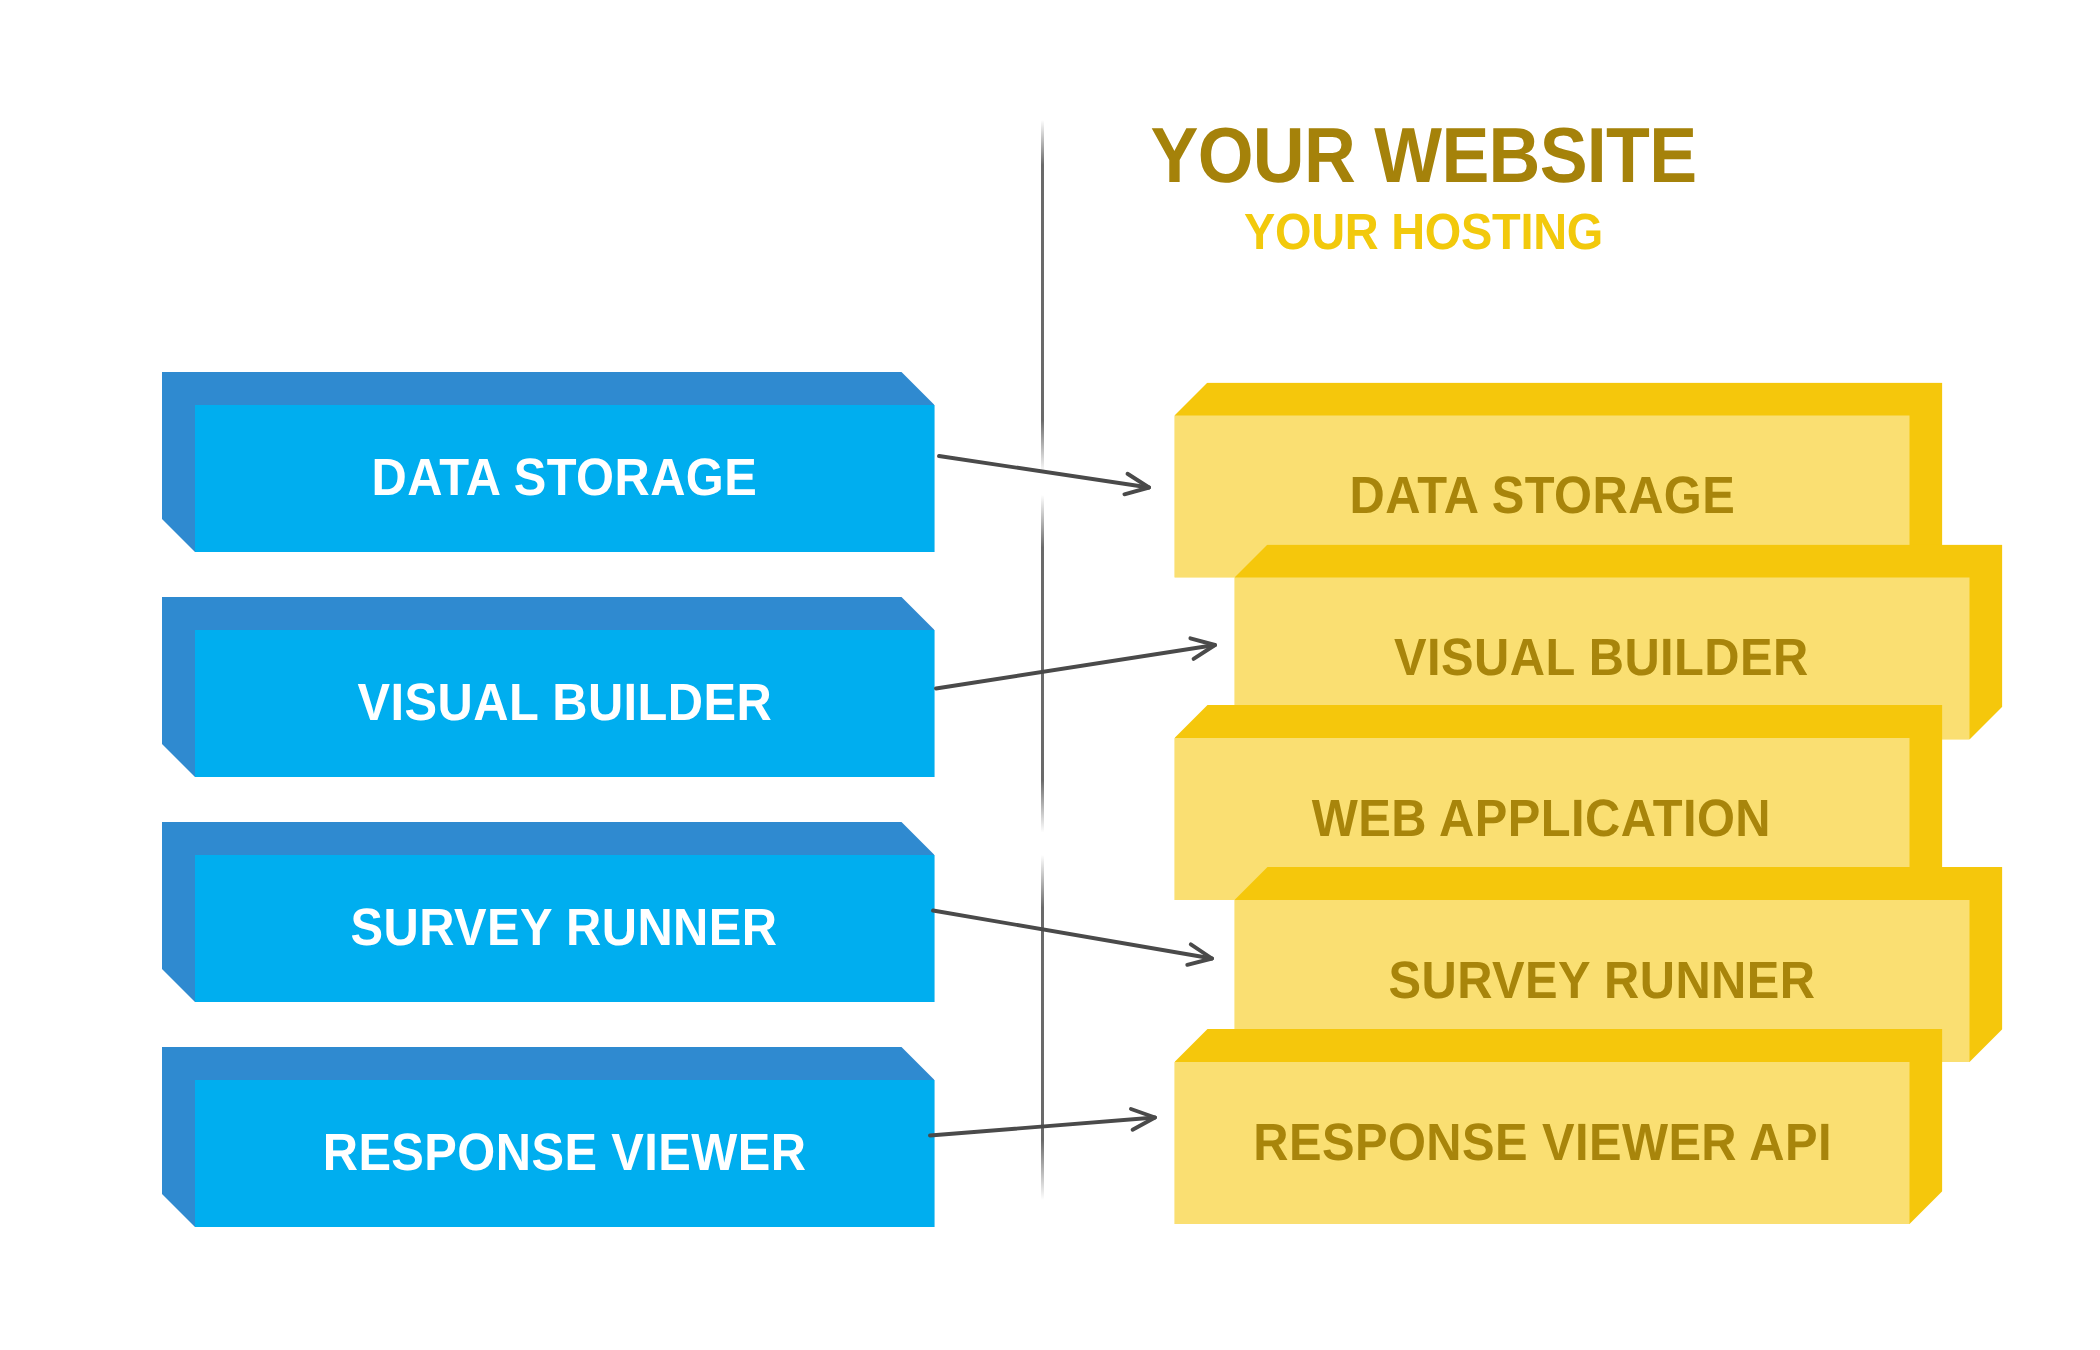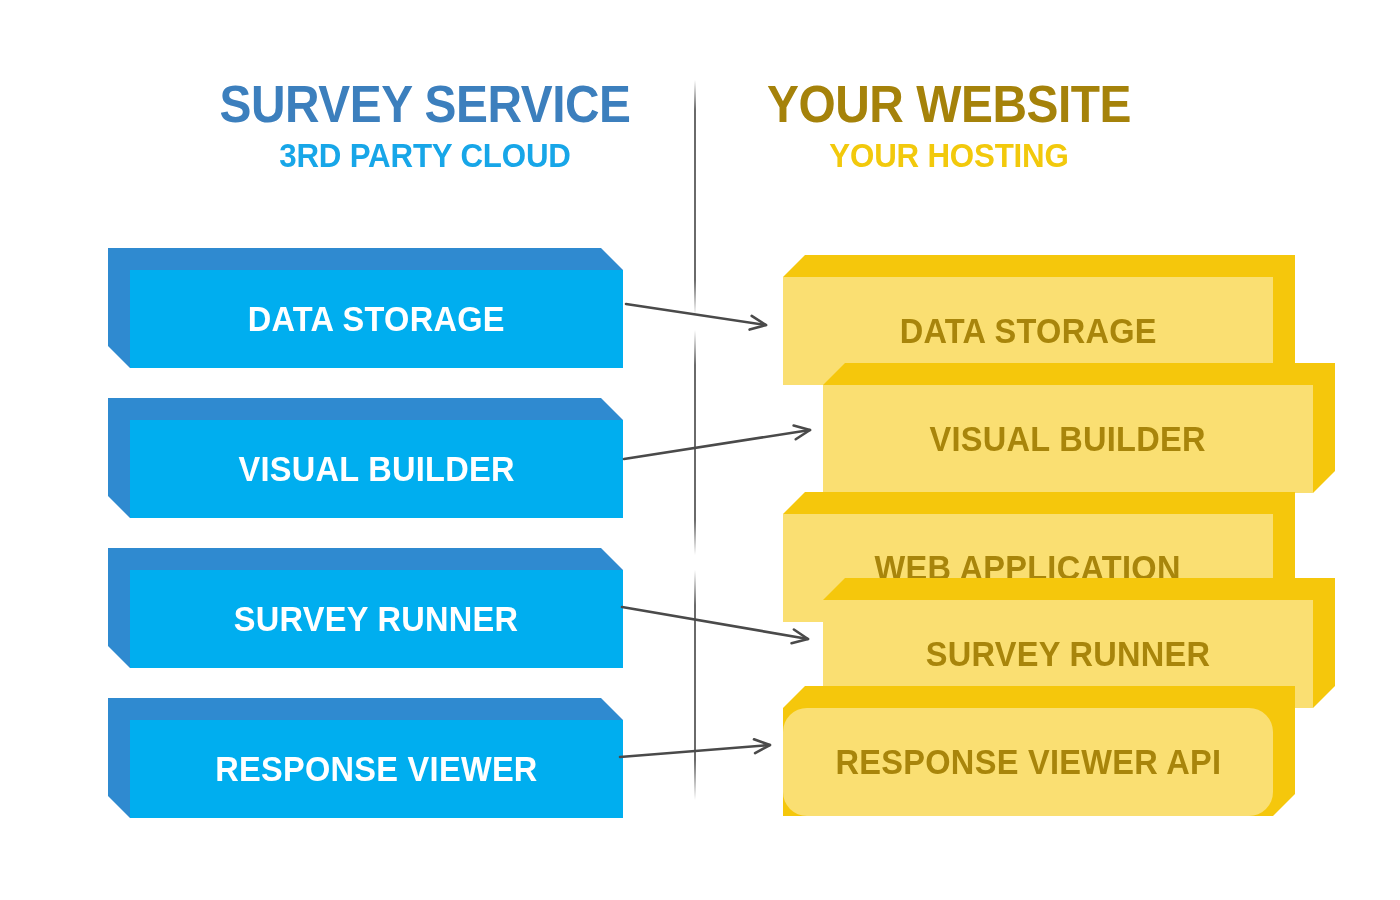--- a/index.html
+++ b/index.html
@@ -131,24 +131,20 @@
     left: 0; top: 0;
     width: 1400px; height: 900px;
     pointer-events: none;
   }
 </style>
 </head>
 <body>
 
 <div id="stage">
 
-  <div class="col-head" id="left-head">
-    <div class="head-main">SURVEY SERVICE</div>
-    <div class="head-sub">3RD PARTY CLOUD</div>
-  </div>
 
   <div class="col-head" id="right-head">
     <div class="head-main">YOUR WEBSITE</div>
     <div class="head-sub">YOUR HOSTING</div>
   </div>
 
   <div id="divider"></div>
 
   <div class="blue-box" style="left:108px; top:248px; width:515px; height:120px;">
     <div class="blue-back" style="width:515px; height:120px;"></div>
@@ -185,37 +181,37 @@
     </div>
   </div>
 
   <div class="yellow-box" style="left:823px; top:363px; width:512px; height:130px; z-index:6;">
     <div class="yellow-back" style="width:512px; height:130px;"></div>
     <div class="yellow-face" style="width:490px; height:108px;">
       <span class="yellow-label">VISUAL BUILDER</span>
     </div>
   </div>
 
-  <div class="yellow-box" style="left:783px; top:492px; width:512px; height:130px; z-index:7;">
+  <div class="yellow-box" style="left:783px; top:470px; width:512px; height:130px; z-index:7;">
     <div class="yellow-back" style="width:512px; height:130px;"></div>
     <div class="yellow-face" style="width:490px; height:108px;">
       <span class="yellow-label">WEB APPLICATION</span>
     </div>
   </div>
 
   <div class="yellow-box" style="left:823px; top:578px; width:512px; height:130px; z-index:8;">
     <div class="yellow-back" style="width:512px; height:130px;"></div>
     <div class="yellow-face" style="width:490px; height:108px;">
       <span class="yellow-label">SURVEY RUNNER</span>
     </div>
   </div>
 
   <div class="yellow-box" style="left:783px; top:686px; width:512px; height:130px; z-index:9;">
     <div class="yellow-back" style="width:512px; height:130px;"></div>
-    <div class="yellow-face" style="width:490px; height:108px;border-radius:24px;">
+    <div class="yellow-face" style="width:490px; height:108px;">
       <span class="yellow-label">RESPONSE VIEWER API</span>
     </div>
   </div>
 
   <svg id="arrows" viewBox="0 0 1400 900">
     <g id="arrow-group" fill="none" stroke-width="2.6" stroke-linecap="round" stroke-linejoin="round">
         <line x1="626" y1="304" x2="766" y2="325" stroke="#4A4A4A"></line>
         <path d="M 749.6209383148976 329.5526188414592 L 766 325 L 751.6775089048901 315.84214824150894" stroke="#4A4A4A"></path>
         <line x1="624" y1="459" x2="810" y2="430" stroke="#4A4A4A"></line>
         <path d="M 795.7306688185504 439.2404646871308 L 810 430 L 793.5949034321586 425.54210738130706" stroke="#4A4A4A"></path>

